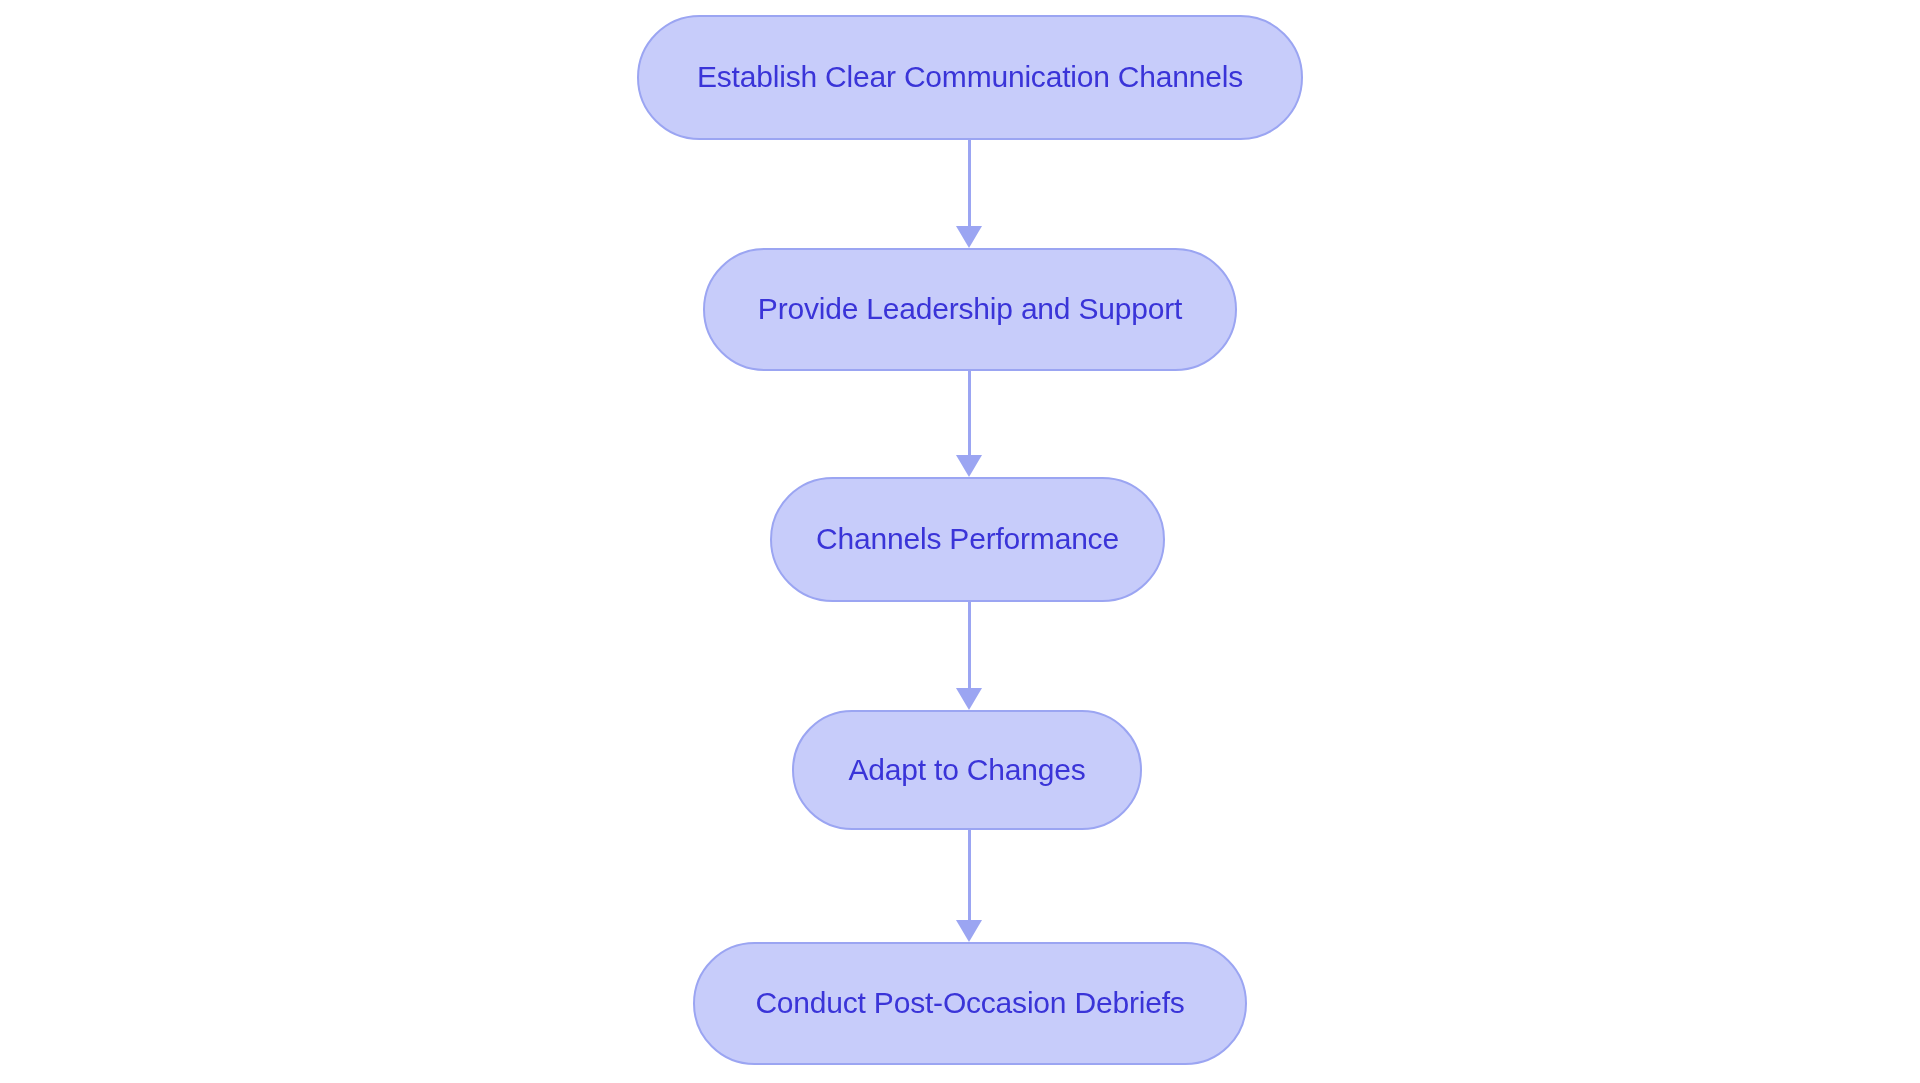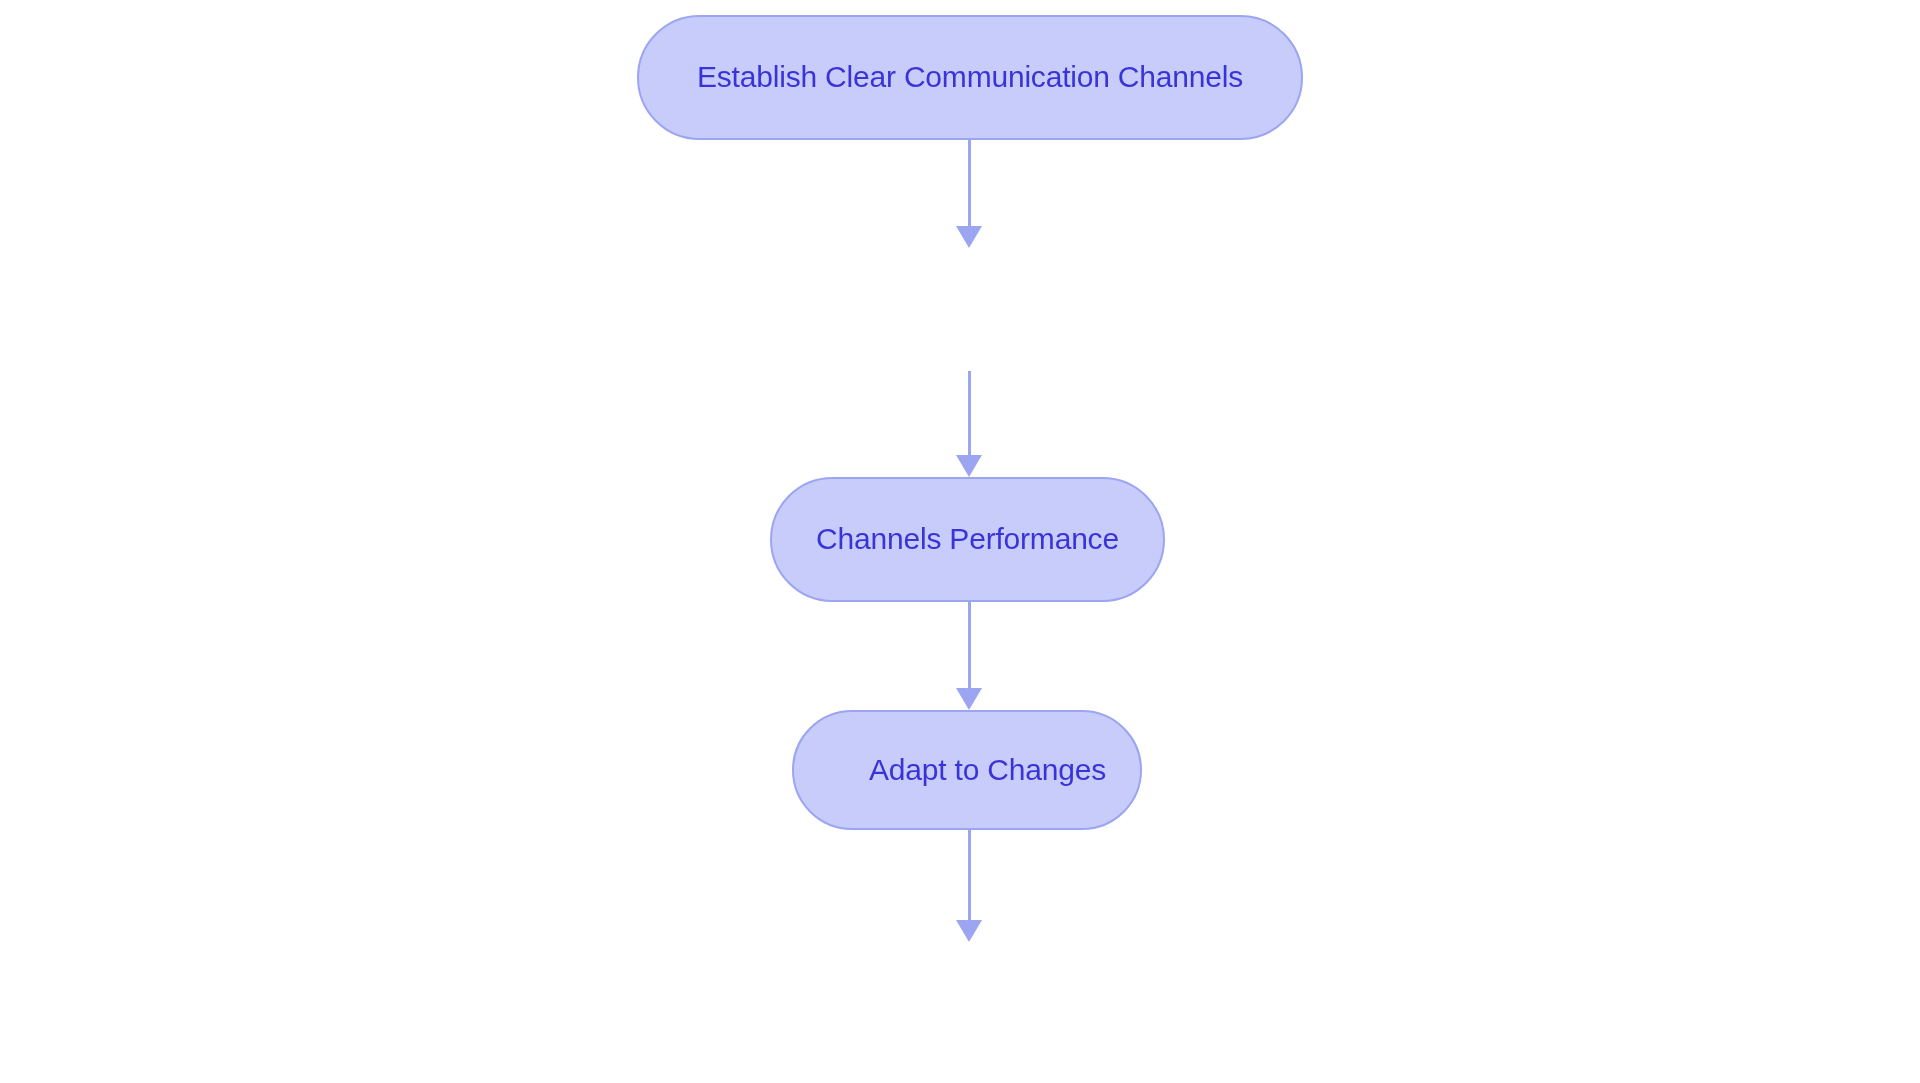--- a/index.html
+++ b/index.html
@@ -43,21 +43,21 @@
     font-family: "Liberation Sans", sans-serif;
     font-size: 30px;
     font-weight: 400;
     line-height: 1.15;
     letter-spacing: -0.2px;
     white-space: nowrap;
   }
   .node-1 { left: 637px; top: 15px;  width: 666px; height: 125px; }
   .node-2 { left: 703px; top: 248px; width: 534px; height: 123px; }
   .node-3 { left: 770px; top: 477px; width: 395px; height: 125px; }
-  .node-4 { left: 792px; top: 710px; width: 350px; height: 120px; justify-content: flex-end; }
+  .node-4 { left: 792px; top: 710px; width: 350px; height: 120px; }
   .node-5 { left: 693px; top: 942px; width: 554px; height: 123px; }
 
   
   .connector {
     position: absolute;
     left: 0;
     top: 0;
   }
   .conn-line {
     position: absolute;
@@ -91,20 +91,23 @@
 
     <div class="node node-1">
       <span class="node-label">Establish Clear Communication Channels</span>
     </div>
 
     <div class="connector conn-1">
       <div class="conn-line"></div>
       <div class="conn-head"></div>
     </div>
 
+    <div class="node node-2">
+      <span class="node-label">Provide Leadership and Support</span>
+    </div>
 
     <div class="connector conn-2">
       <div class="conn-line"></div>
       <div class="conn-head"></div>
     </div>
 
     <div class="node node-3">
       <span class="node-label">Channels Performance</span>
     </div>
 
@@ -115,15 +118,18 @@
 
     <div class="node node-4">
       <span class="node-label">Adapt to Changes</span>
     </div>
 
     <div class="connector conn-4">
       <div class="conn-line"></div>
       <div class="conn-head"></div>
     </div>
 
+    <div class="node node-5">
+      <span class="node-label">Conduct Post-Occasion Debriefs</span>
+    </div>
 
   </div>
 </div>
 
 </body></html>

